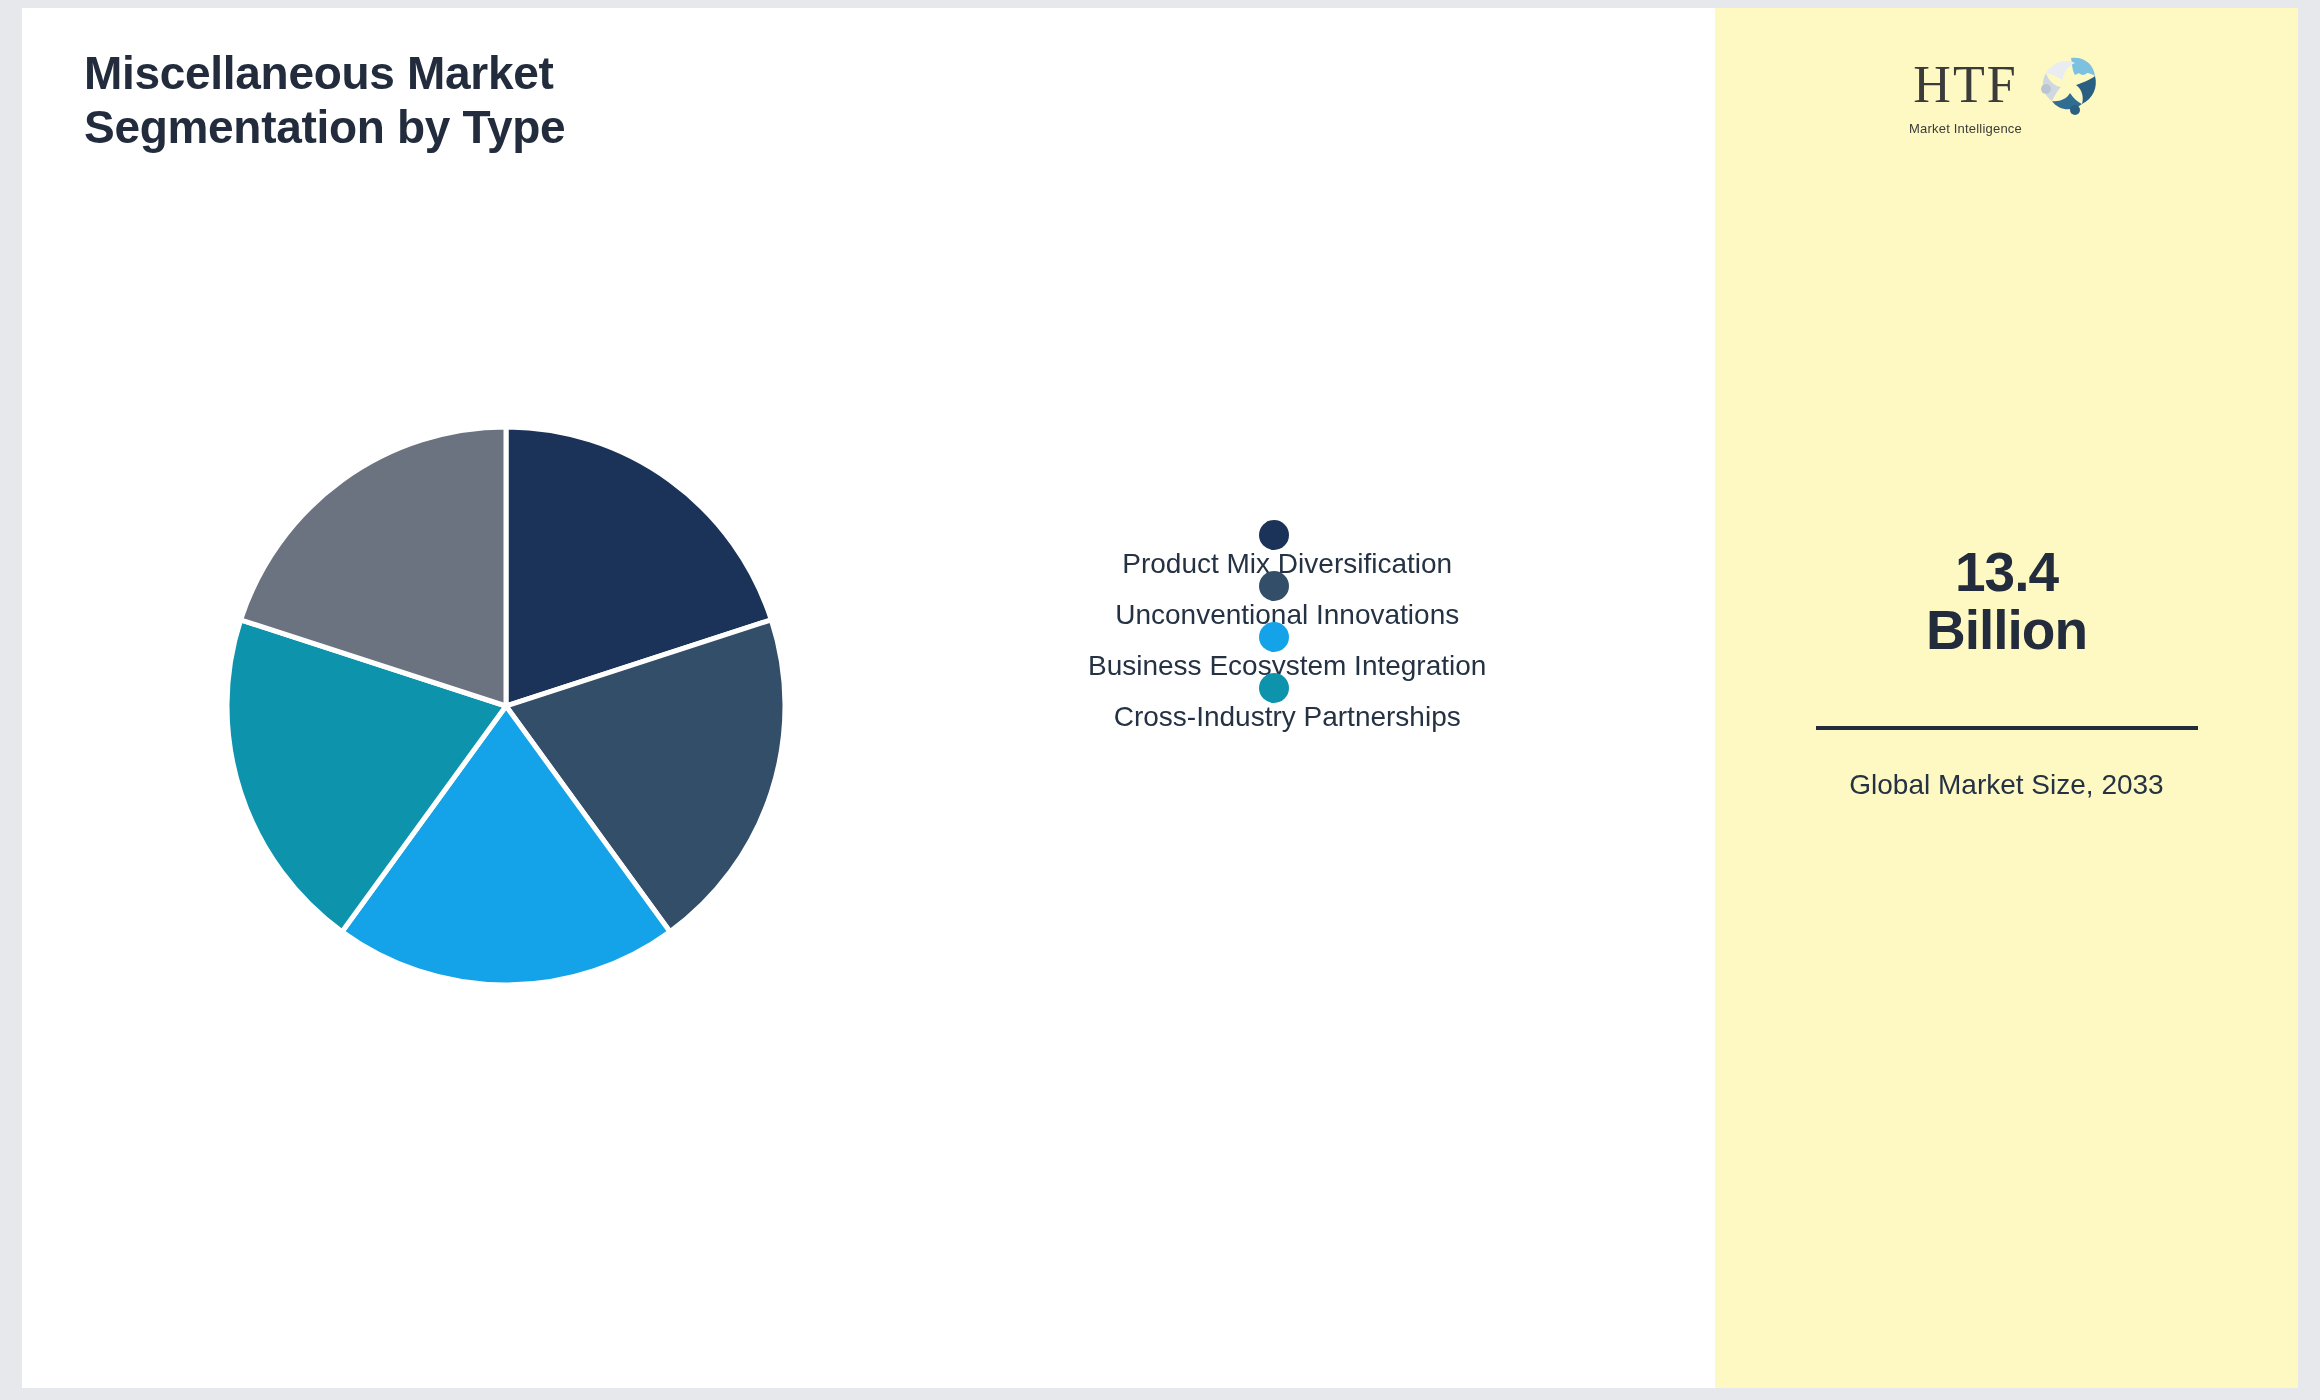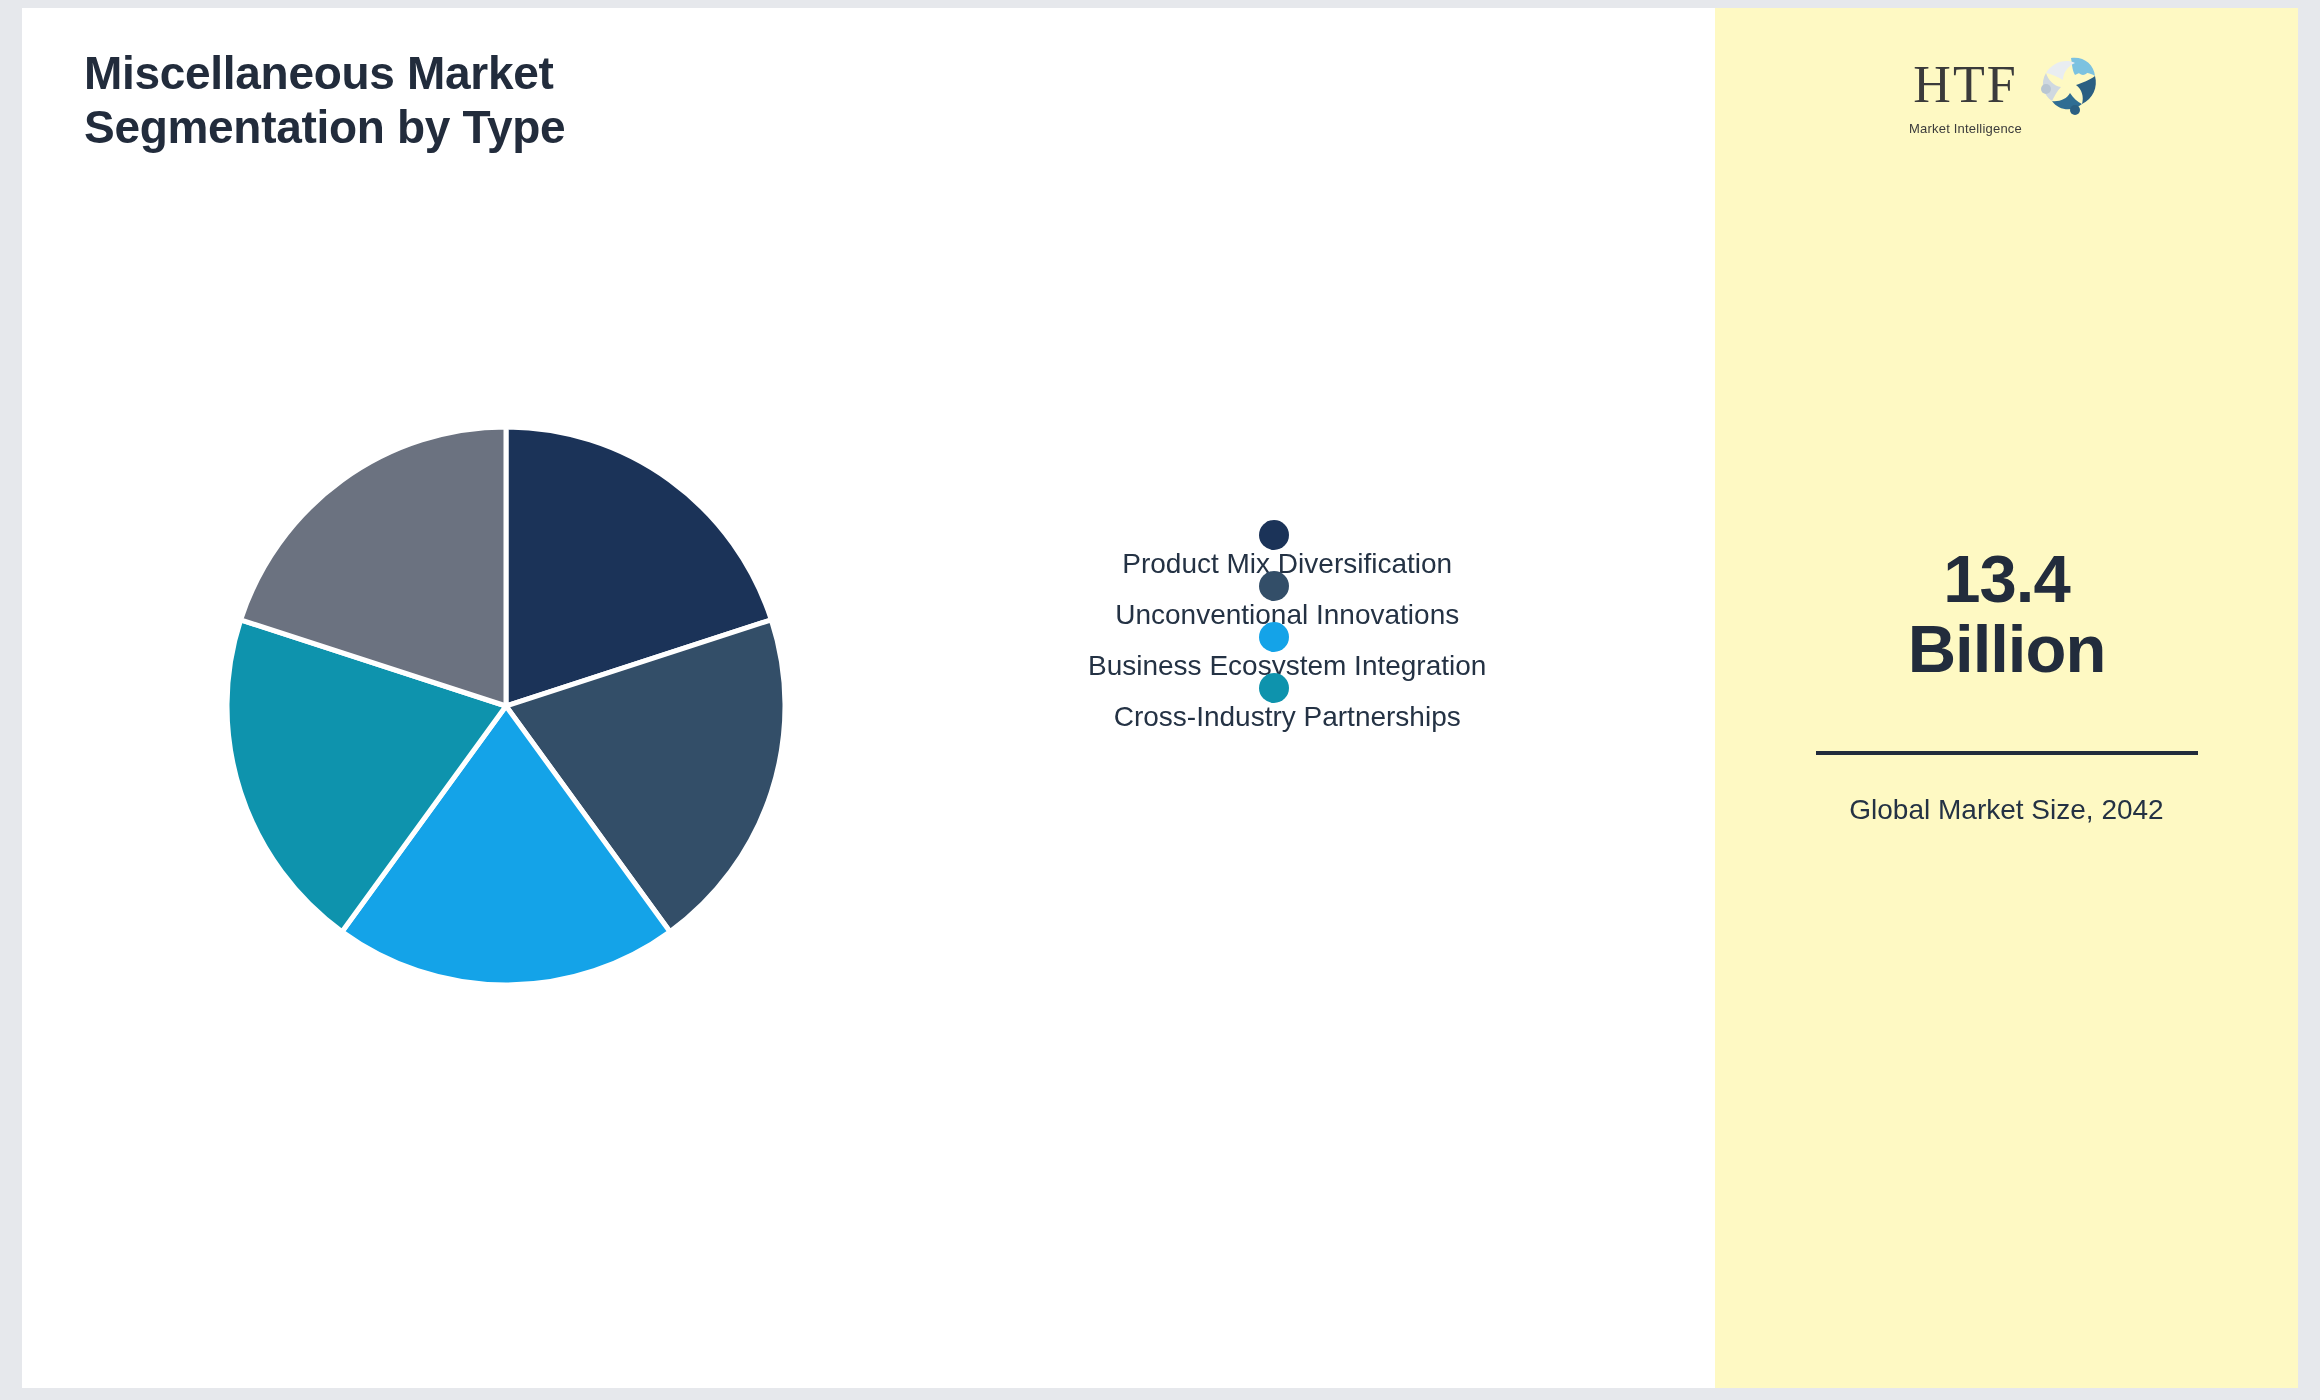--- a/index.html
+++ b/index.html
@@ -131,21 +131,21 @@
   .stat-block {
     position: absolute;
     left: 0;
     right: 0;
     top: 536px;
     display: flex;
     flex-direction: column;
     align-items: center;
   }
   .stat-value {
-    font-size: 67px;
+    font-size: 55px;
     font-weight: bold;
     color: #222c3c;
     line-height: 1.05;
     text-align: center;
     white-space: pre-line;
     letter-spacing: -1px;
   }
   .stat-divider {
     width: 382px;
     height: 4px;
@@ -233,18 +233,18 @@
           <circle cx="20" cy="36" r="5" fill="#b9c6d2"></circle>
           <circle cx="49" cy="57" r="5" fill="#2b5f82"></circle>
         </svg>
       </span>
     </div>
 
     <div class="stat-block">
       <div class="stat-value">13.4
 Billion</div>
       <div class="stat-divider"></div>
-      <div class="stat-caption">Global Market Size, 2042</div>
+      <div class="stat-caption">Global Market Size, 2033</div>
     </div>
 
   </div>
 
 </div>
 
 </body></html>

